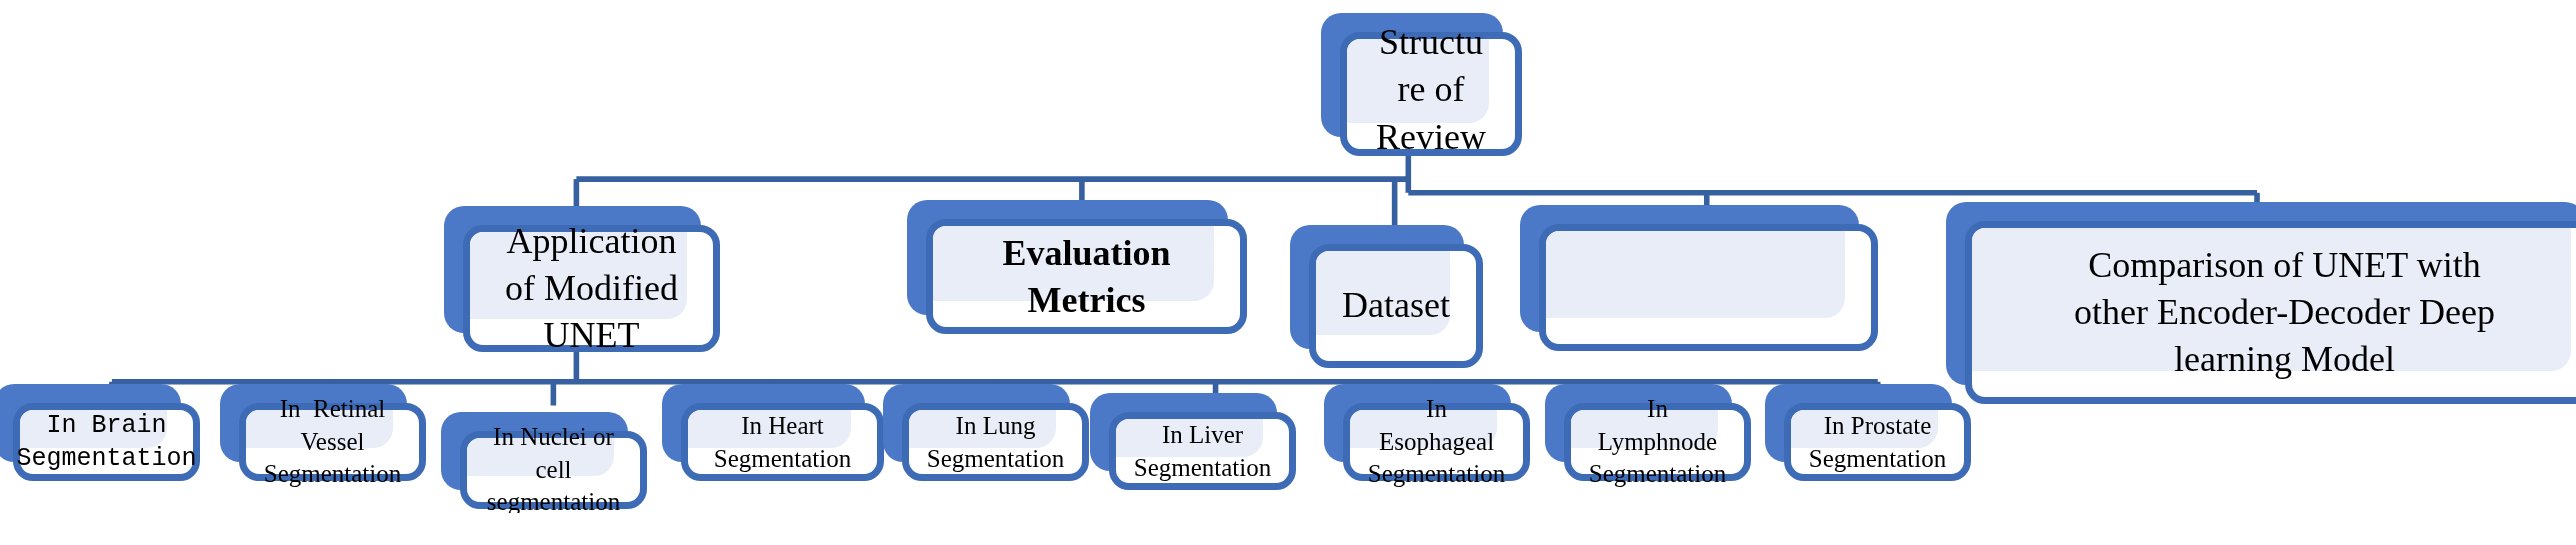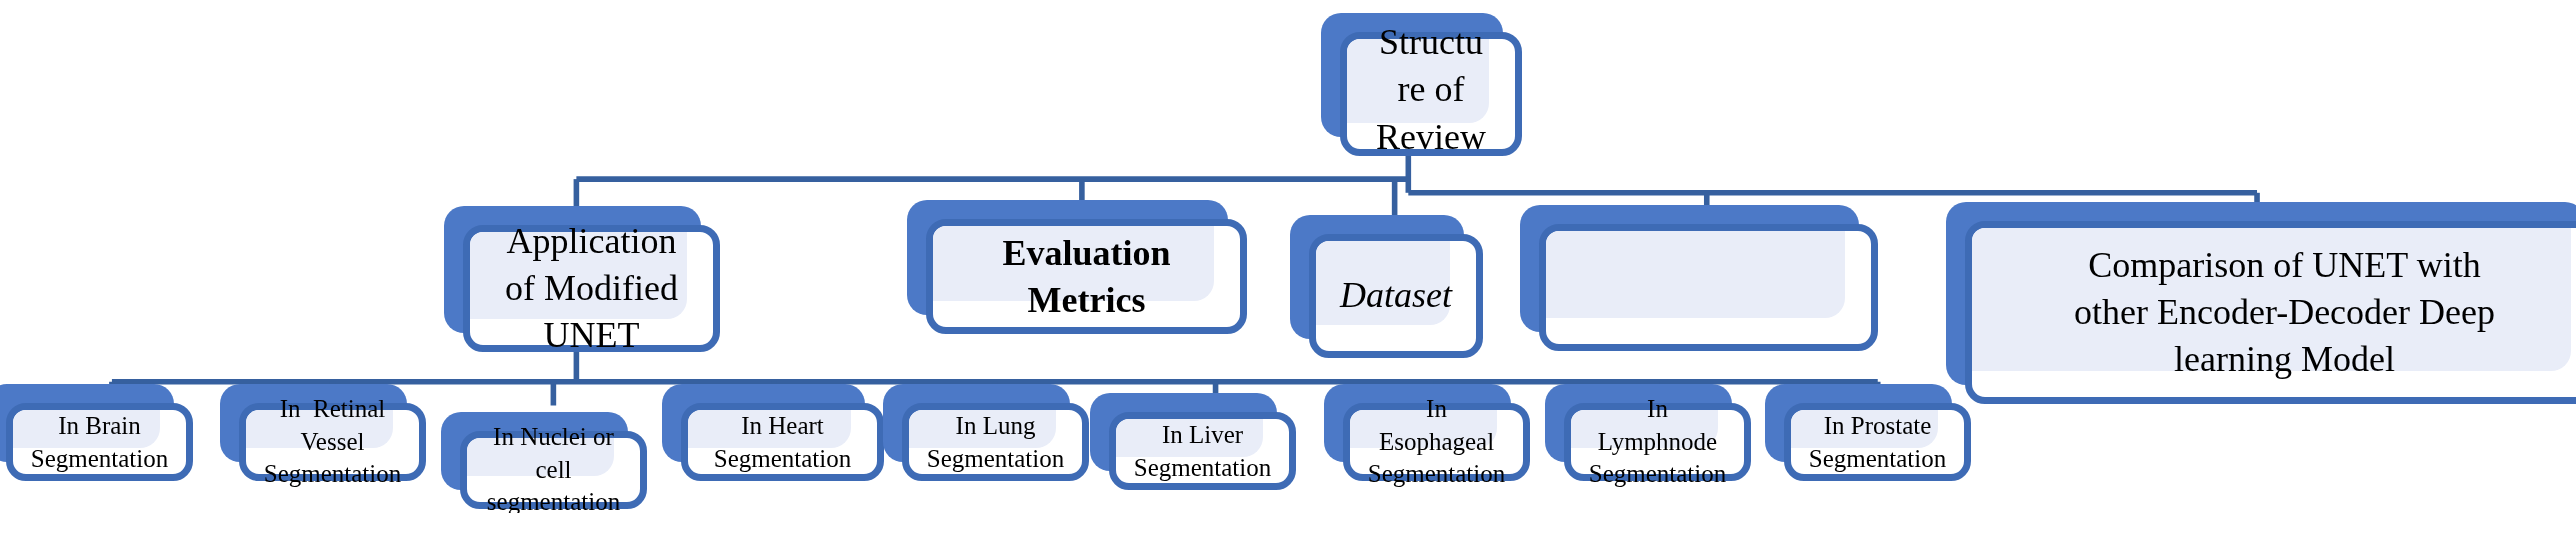--- a/index.html
+++ b/index.html
@@ -49,25 +49,25 @@
     text-align:center;
     white-space:pre-wrap;
     z-index:3;
   }
   .lvl-big .label{font-size:36px;line-height:1.31;}
   .lvl-small .label{font-size:25px;line-height:1.30;}
   #n-root{left:1340px;top:32px;width:182px;height:124px;}
   #n-root .label{top:47%;}
   #n-app {left:463px;top:225px;width:257px;height:127px;}
   #n-eval{left:926px;top:219px;width:321px;height:115px;font-weight:bold;}
-  #n-data{left:1309px;top:234px;width:174px;height:124px;font-style:italic;}
+  #n-data{left:1309px;top:244px;width:174px;height:124px;}
   #n-impl{left:1539px;top:224px;width:339px;height:127px;}
   #n-comp{left:1965px;top:221px;width:591px;height:183px;padding-left:48px;}
   .lvl3{top:403px;width:187px;height:78px;}
-  #n-b1{left:6px;}   #n-b2{left:239px;}  #n-b3{left:460px;margin-top:28px;}
+  #n-b1{left:13px;font-family:Liberation Mono, monospace;}   #n-b2{left:239px;}  #n-b3{left:460px;margin-top:28px;}
   #n-b4{left:681px;padding-left:16px;} #n-b5{left:902px;} #n-b6{left:1109px;margin-top:9px;}
   #n-b7{left:1343px;} #n-b8{left:1564px;} #n-b9{left:1784px;}
 </style>
 </head>
 <body>
 
 <div class="canvas">
 
   <svg class="connectors" viewBox="0 0 4143 878">
     <path d="M2265 248 L2265 310"></path>

